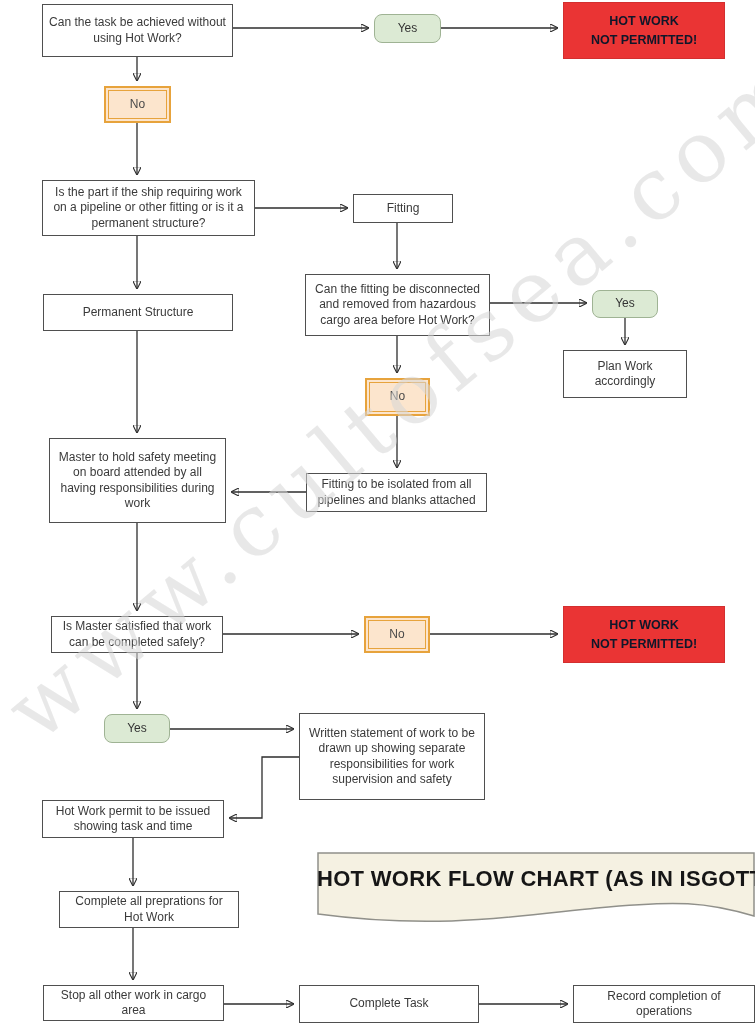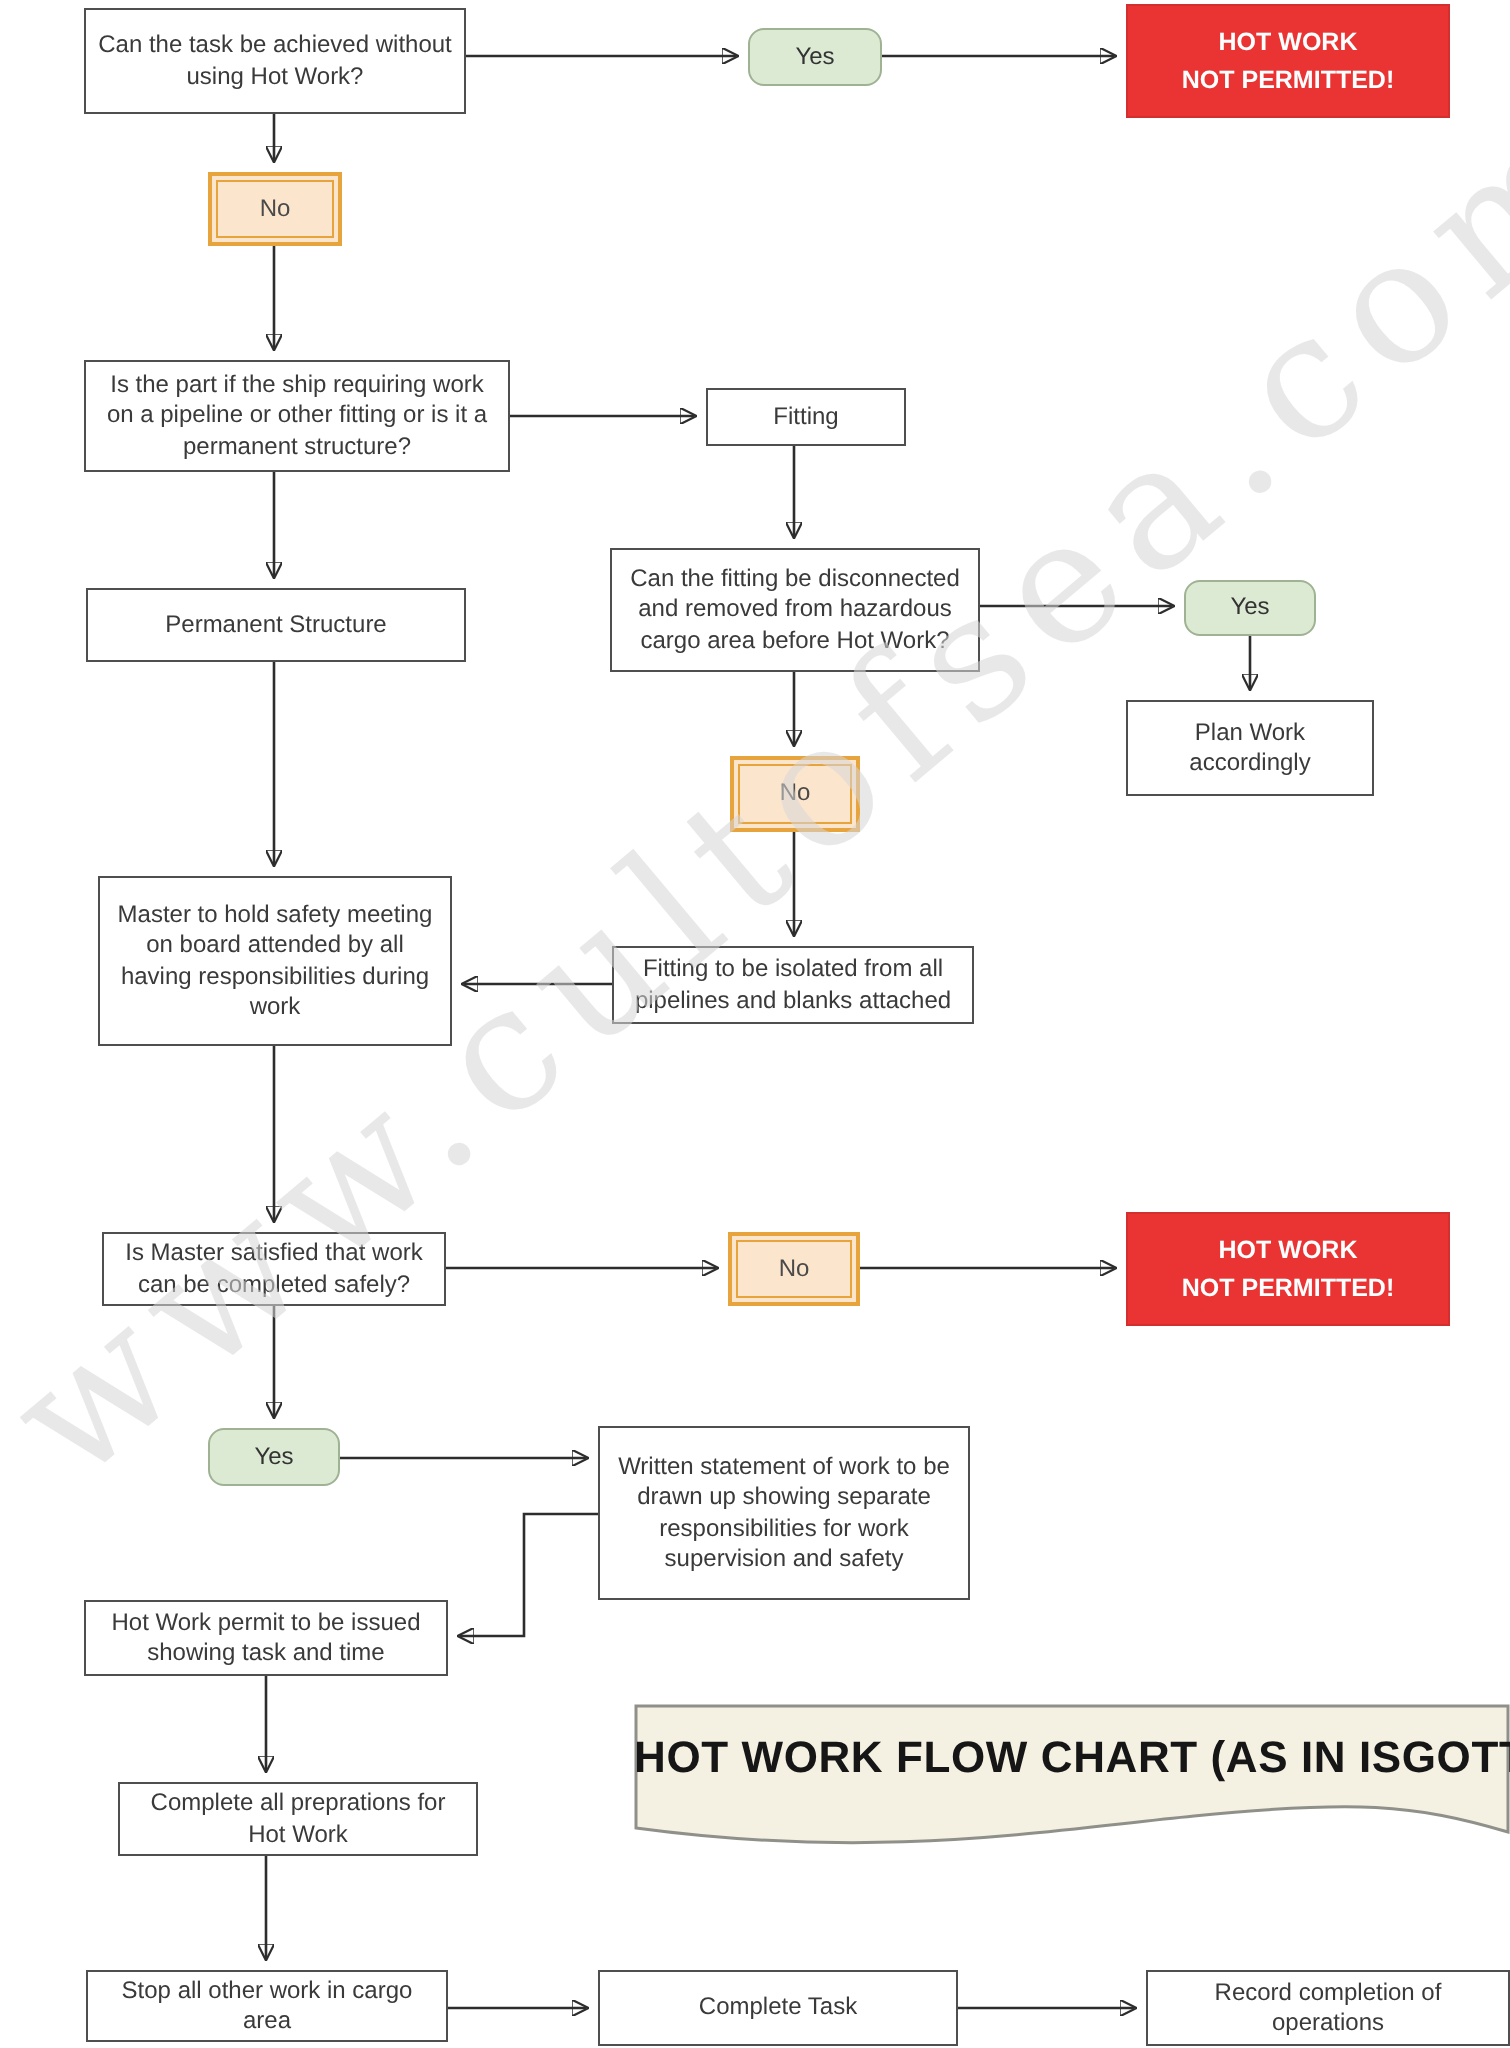--- a/index.html
+++ b/index.html
@@ -28,21 +28,21 @@
   }
   .node.no{
     background:#fce5cd;
     border:2px solid #e7a33c;
     box-shadow:inset 0 0 0 2px #fce5cd, inset 0 0 0 3px #e7a33c;
     color:#4a4a4a;
   }
   .node.alert{
     background:#ea3434;
     border:1px solid #d32f2f;
-    color:#ffffff;
+    color:#0f172a;
     font-weight:bold;
     font-size:12.5px;line-height:1.5;
   }
   #connectors{
     position:absolute;left:0;top:0;width:755px;height:1024px;
   }
   #connectors path{
     fill:none;stroke:#2d2d2d;stroke-width:1.3px;
   }
   #banner{

